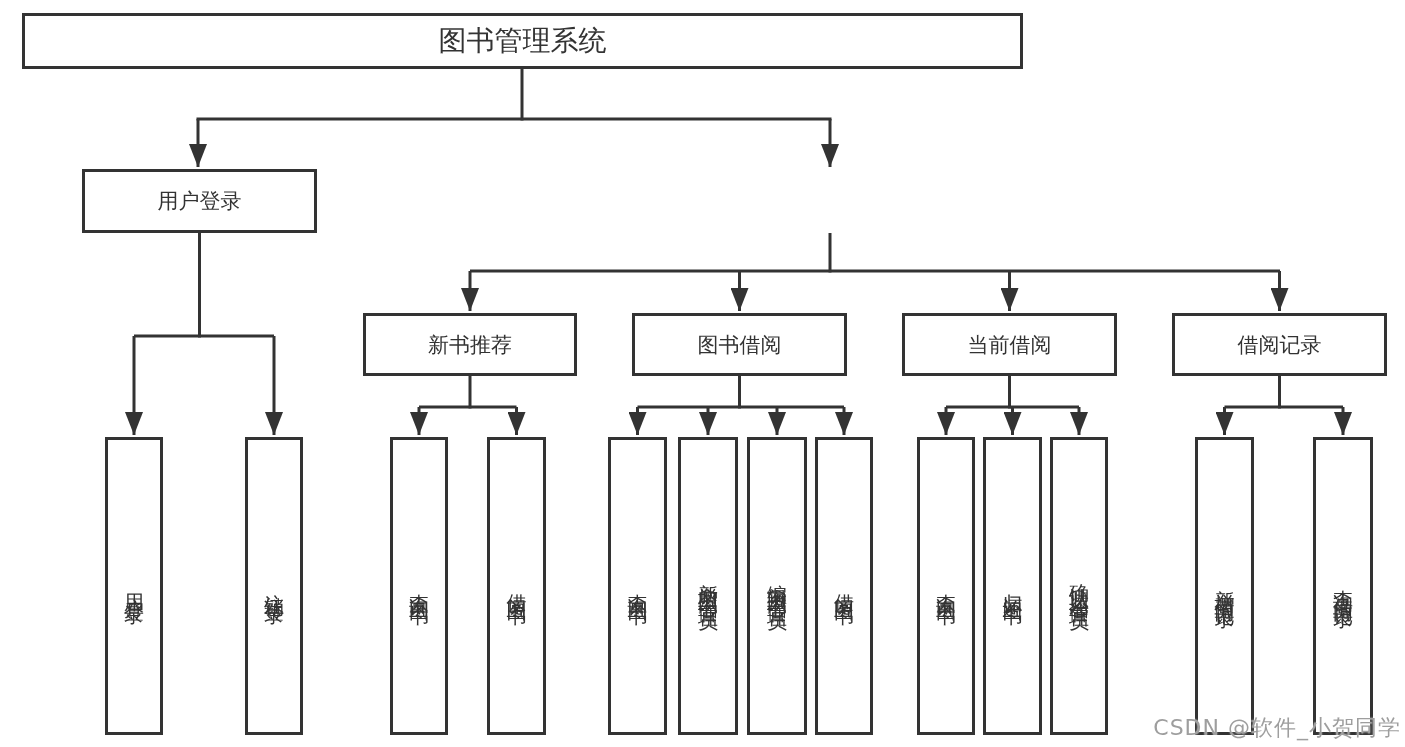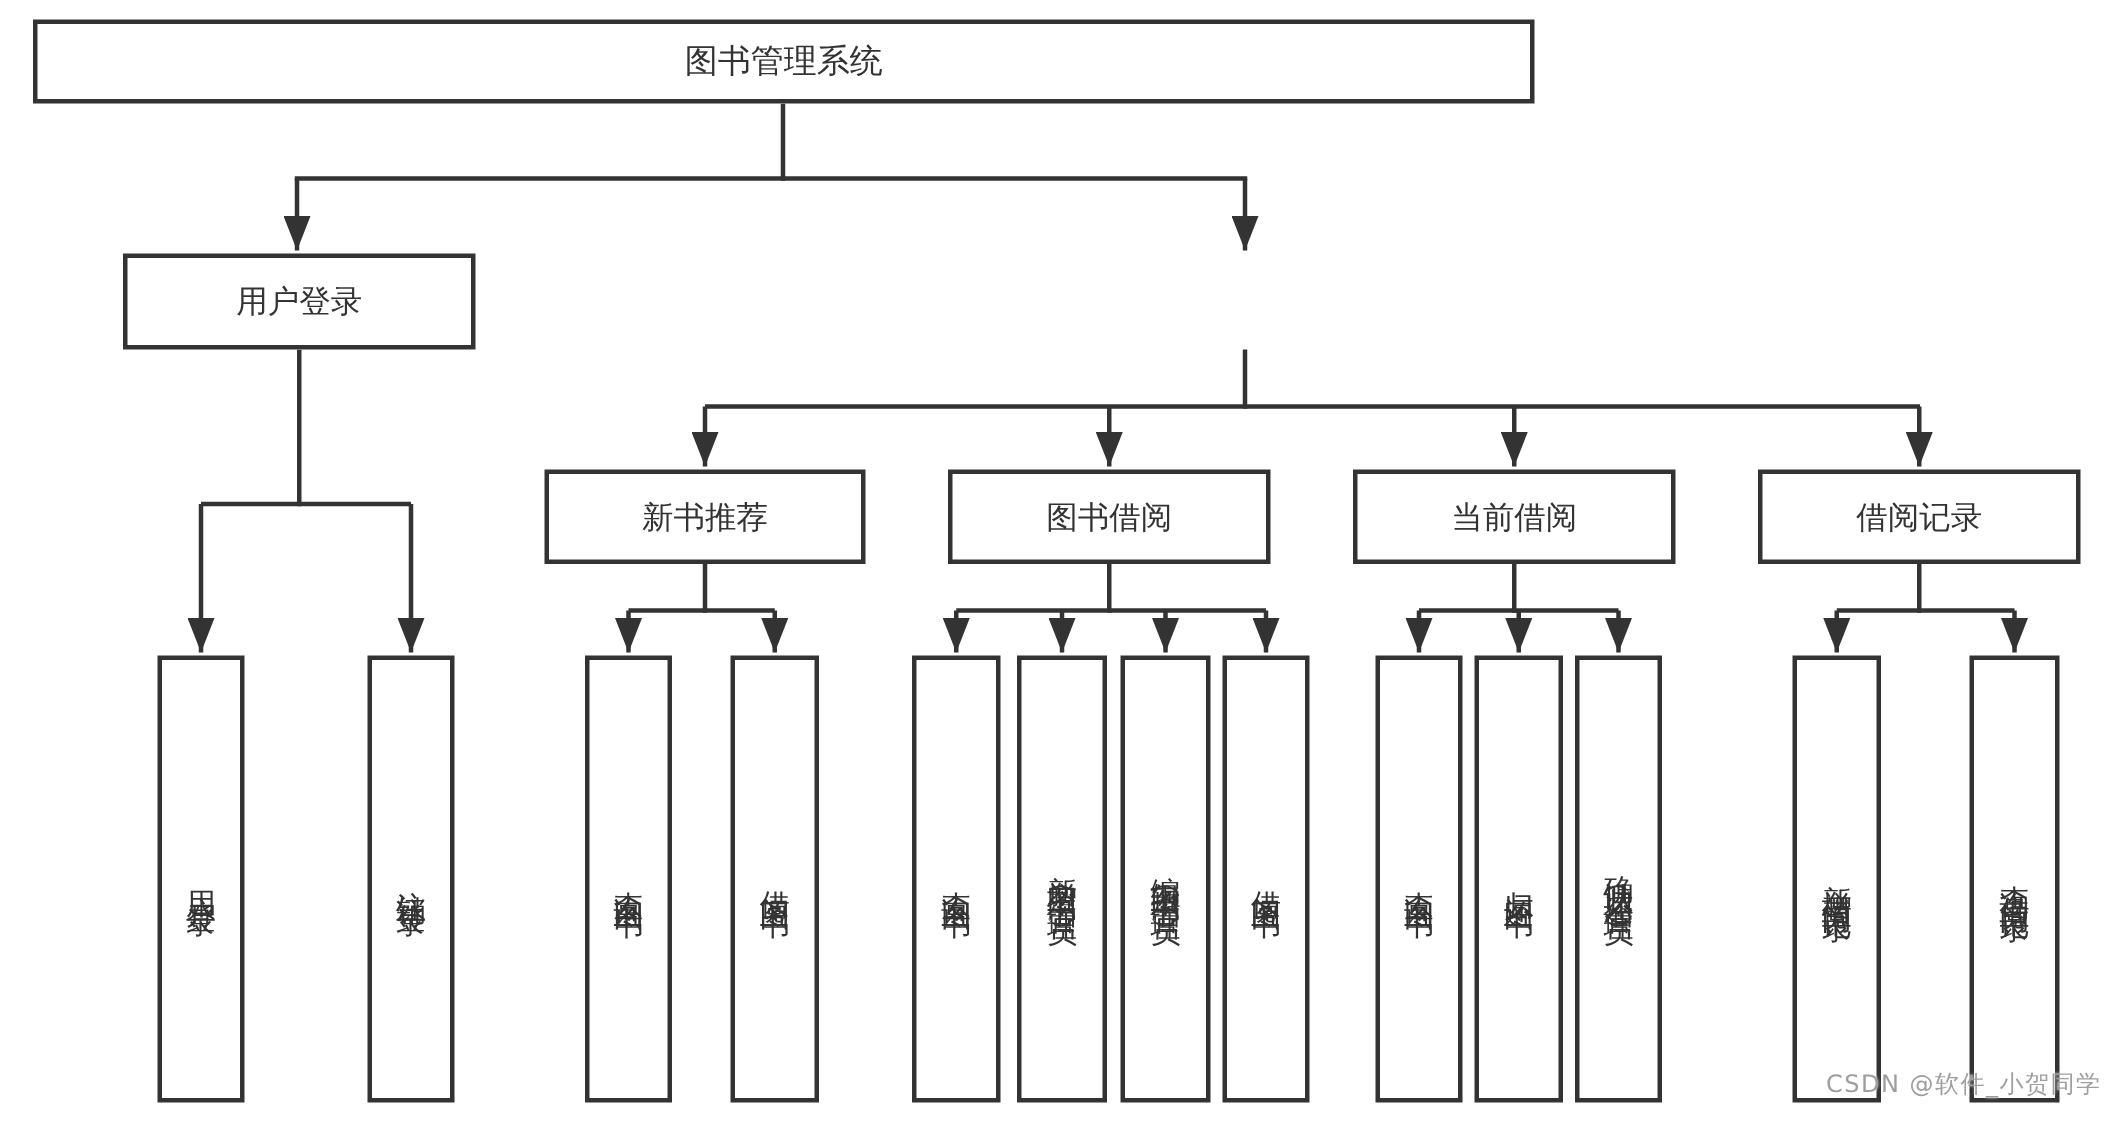--- a/index.html
+++ b/index.html
@@ -8,28 +8,28 @@
     font-family:"DejaVu Sans","Liberation Sans",sans-serif;overflow:hidden;
   }
   .connectors{position:absolute;left:0;top:0;width:1405px;height:747px;}
   .c-line{stroke:var(--line,#333);stroke-width:3;fill:none;}
   .arrowhead{fill:var(--line,#333);}
   .box{
     position:absolute;box-sizing:border-box;border:3px solid var(--line,#333);
     background:#fff;display:flex;align-items:center;justify-content:center;
     color:var(--text,#333);
   }
-  .root-box{font-size:22px;}
+  .root-box{font-size:28px;}
   .l1-box,.l2-box{font-size:21px;}
   .leaf-box span{
     writing-mode:vertical-rl;text-orientation:mixed;
     font-size:20px;letter-spacing:4px;line-height:1.15;
   }
   .watermark{
-    position:absolute;right:4px;top:713px;font-size:16px;
+    position:absolute;right:4px;top:713px;font-size:22px;
     color:var(--watermark,#9e9e9e);letter-spacing:1px;white-space:nowrap;
     text-shadow:0 0 2px #fff;
   }
 </style>
 </head>
 <body>
 
 <div class="canvas">
 
   <svg class="connectors" viewBox="0 0 1405 747" xmlns="http://www.w3.org/2000/svg">

